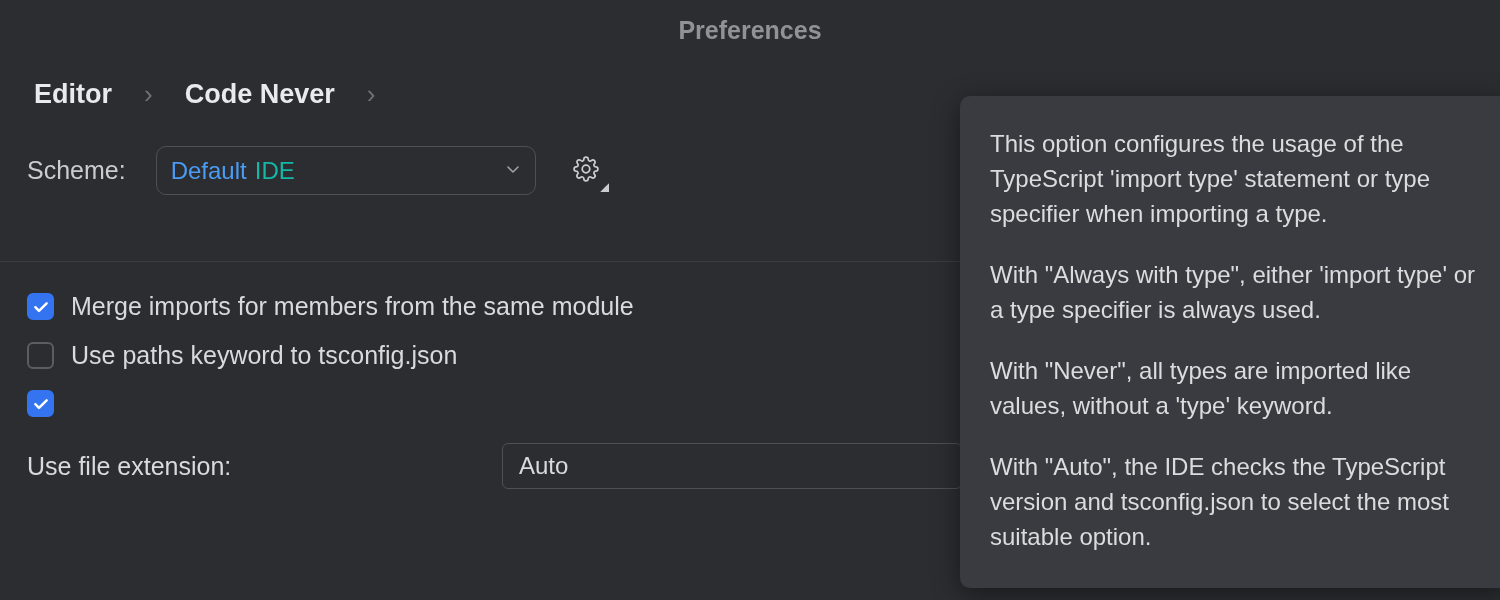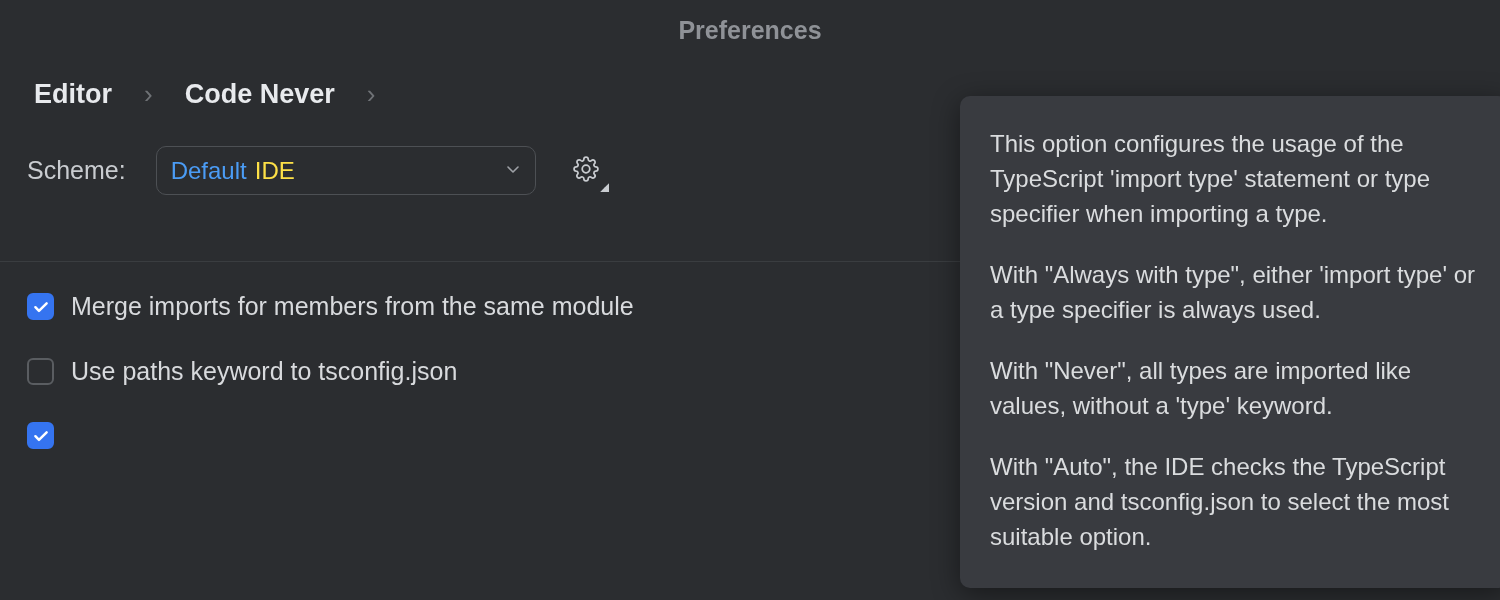--- a/index.html
+++ b/index.html
@@ -56,21 +56,21 @@
     border-radius: 10px;
     padding: 0 14px;
     cursor: pointer;
   }
   .scheme-select .default {
     color: #4b9cf5;
     font-size: 24px;
     font-weight: 500;
   }
   .scheme-select .ide {
-    color: #fde047;
+    color: #14b8a6;
     font-size: 24px;
     margin-left: 8px;
   }
   .scheme-select .chev {
     margin-left: auto;
     color: #9ea1a6;
   }
   .gear-wrap {
     display: flex;
     align-items: center;
@@ -104,21 +104,21 @@
     height: 66px;
     align-items: flex-start;
     overflow: hidden;
     white-space: nowrap;
   }
   .tabs .tab { cursor: pointer; padding-bottom: 18px; }
   .options {
     padding: 30px 0 0 27px;
     display: flex;
     flex-direction: column;
-    gap: 36px;
+    gap: 20px;
     font-size: 25px;
     color: #d8dadd;
   }
   .chk-row {
     display: flex;
     align-items: center;
     gap: 17px;
   }
   .chk {
     width: 27px;
@@ -230,20 +230,26 @@
       <span class="chk unchecked"></span>
       <span>Use paths keyword to tsconfig.json</span>
     </div>
     <div class="chk-row">
       <span class="chk checked">
         <svg width="18" height="18" viewBox="0 0 16 16">
             <path d="M3 8.2l3.2 3.3L13 4.8" stroke="currentColor" stroke-width="2.2" fill="none" stroke-linecap="round" stroke-linejoin="round"></path>
           </svg>
       </span>
     </div>
+    <div class="ext-row">
+      <span class="label">Use file extension:</span>
+      <div class="ext-select">
+        <span>Auto</span>
+      </div>
+    </div>
   </div>
 
   <div class="tooltip">
     <p>This option configures the usage of the TypeScript 'import type' statement or type specifier when importing a type.</p>
     <p>With "Always with type", either 'import type' or a type specifier is always used.</p>
     <p>With "Never", all types are imported like values, without a 'type' keyword.</p>
     <p>With "Auto", the IDE checks the TypeScript version and tsconfig.json to select the most suitable option.</p>
   </div>
 
 </div>

